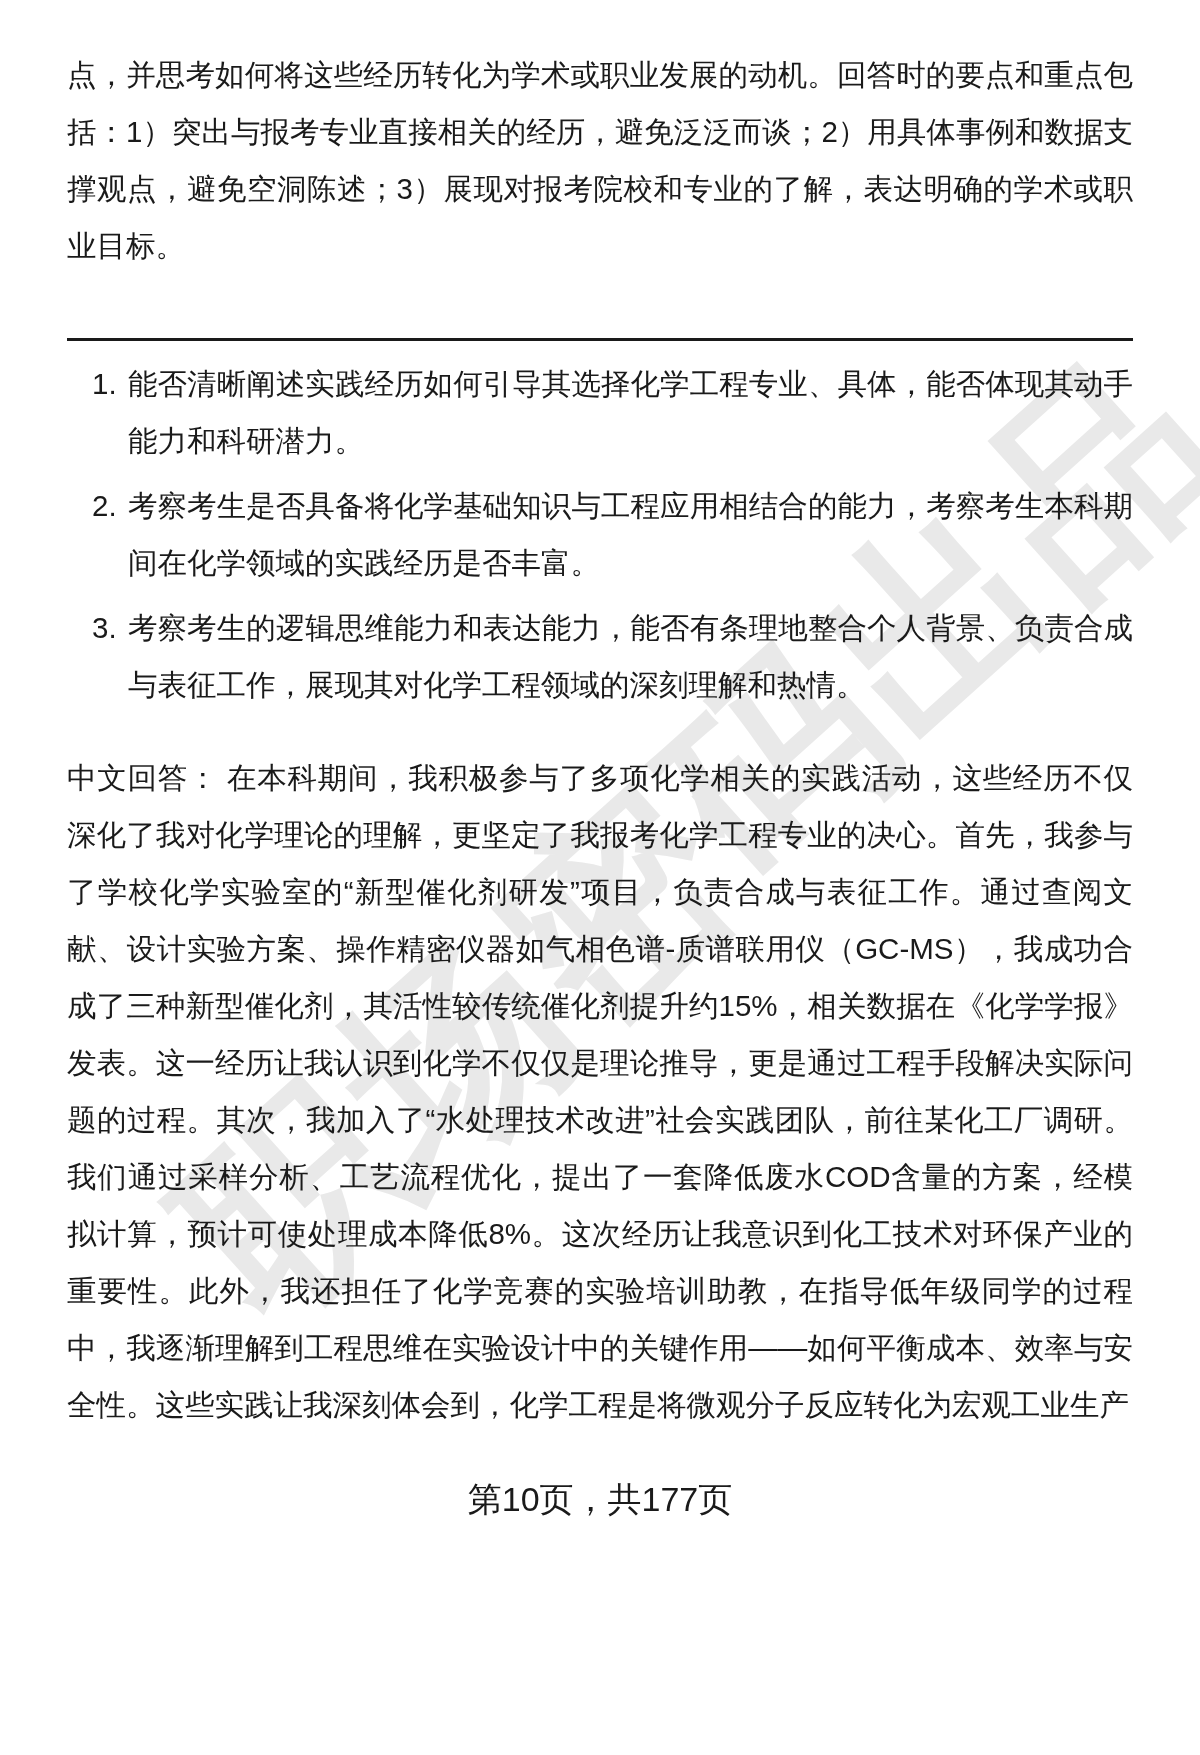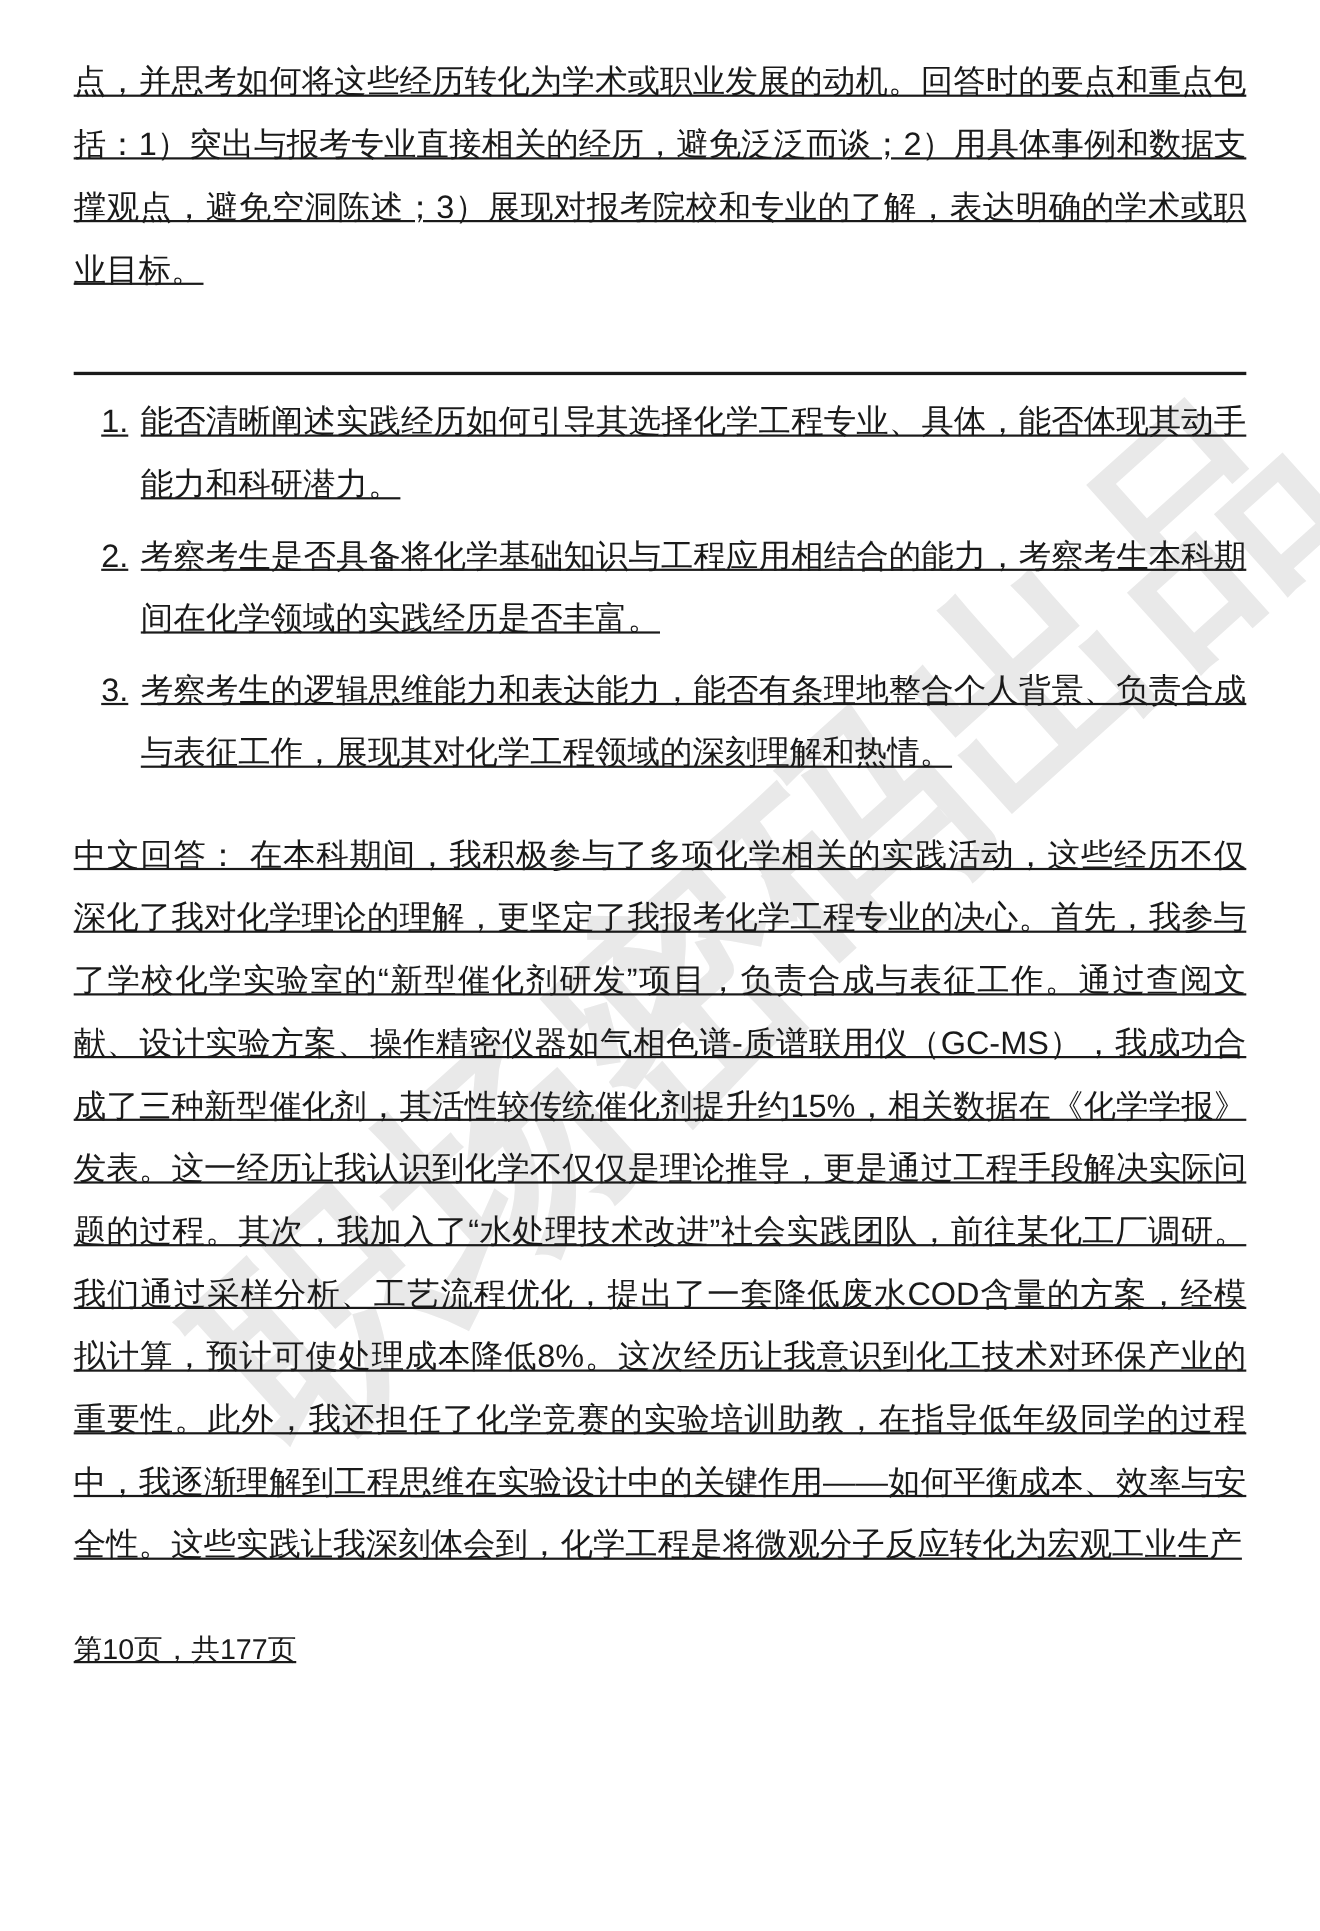--- a/index.html
+++ b/index.html
@@ -27,21 +27,21 @@
     transform:translate(-50%,-50%) rotate(-42deg);
     font-size:210px;
     font-weight:700;
     letter-spacing:6px;
     color:var(--watermark);
     white-space:nowrap;
     z-index:0;
     user-select:none;
     pointer-events:none;
   }
-  .content{position:relative;z-index:1;text-decoration:underline;}
+  .content{position:relative;z-index:1;}
   p.body-par{
     font-size:29.5px;
     line-height:57px;
     text-align:justify;
     color:var(--body-text);
   }
   hr.divider{
     border:none;
     border-top:3px solid var(--divider);
     margin-top:64px;
@@ -79,21 +79,22 @@
   }
   .point .txt{
     flex:1;
     text-align:justify;
   }
   p.answer{
     margin-top:36px;
   }
   .footer{
     margin-top:38px;
-    font-size:26px;
+    text-align:center;
+    font-size:34px;
     line-height:57px;
     color:var(--body-text);
   }
 </style>
 </head>
 <body>
 
 <div class="page">
 
   <div class="watermark">职场密码出品</div>

